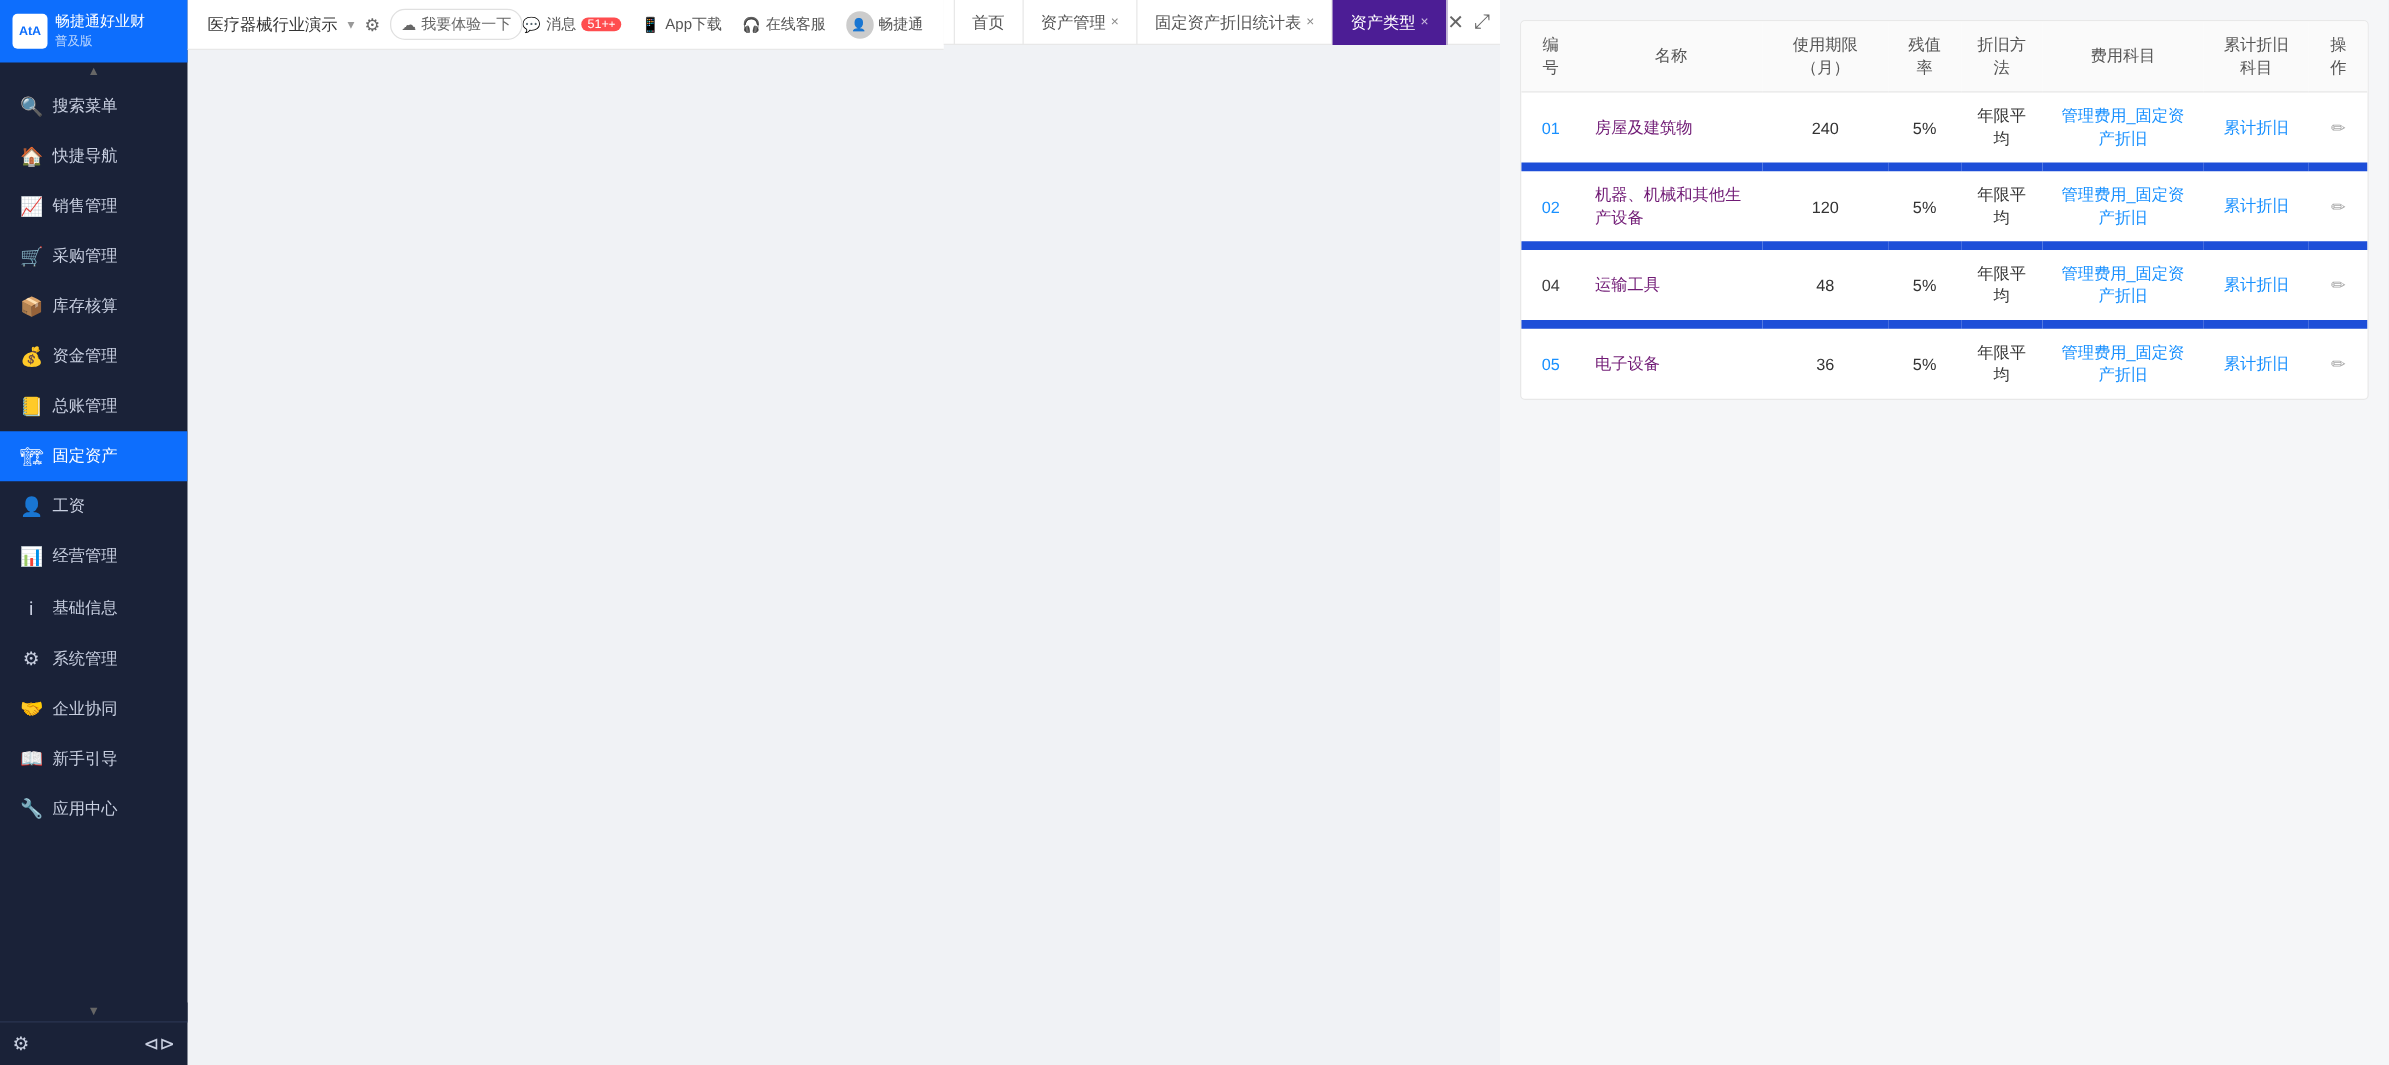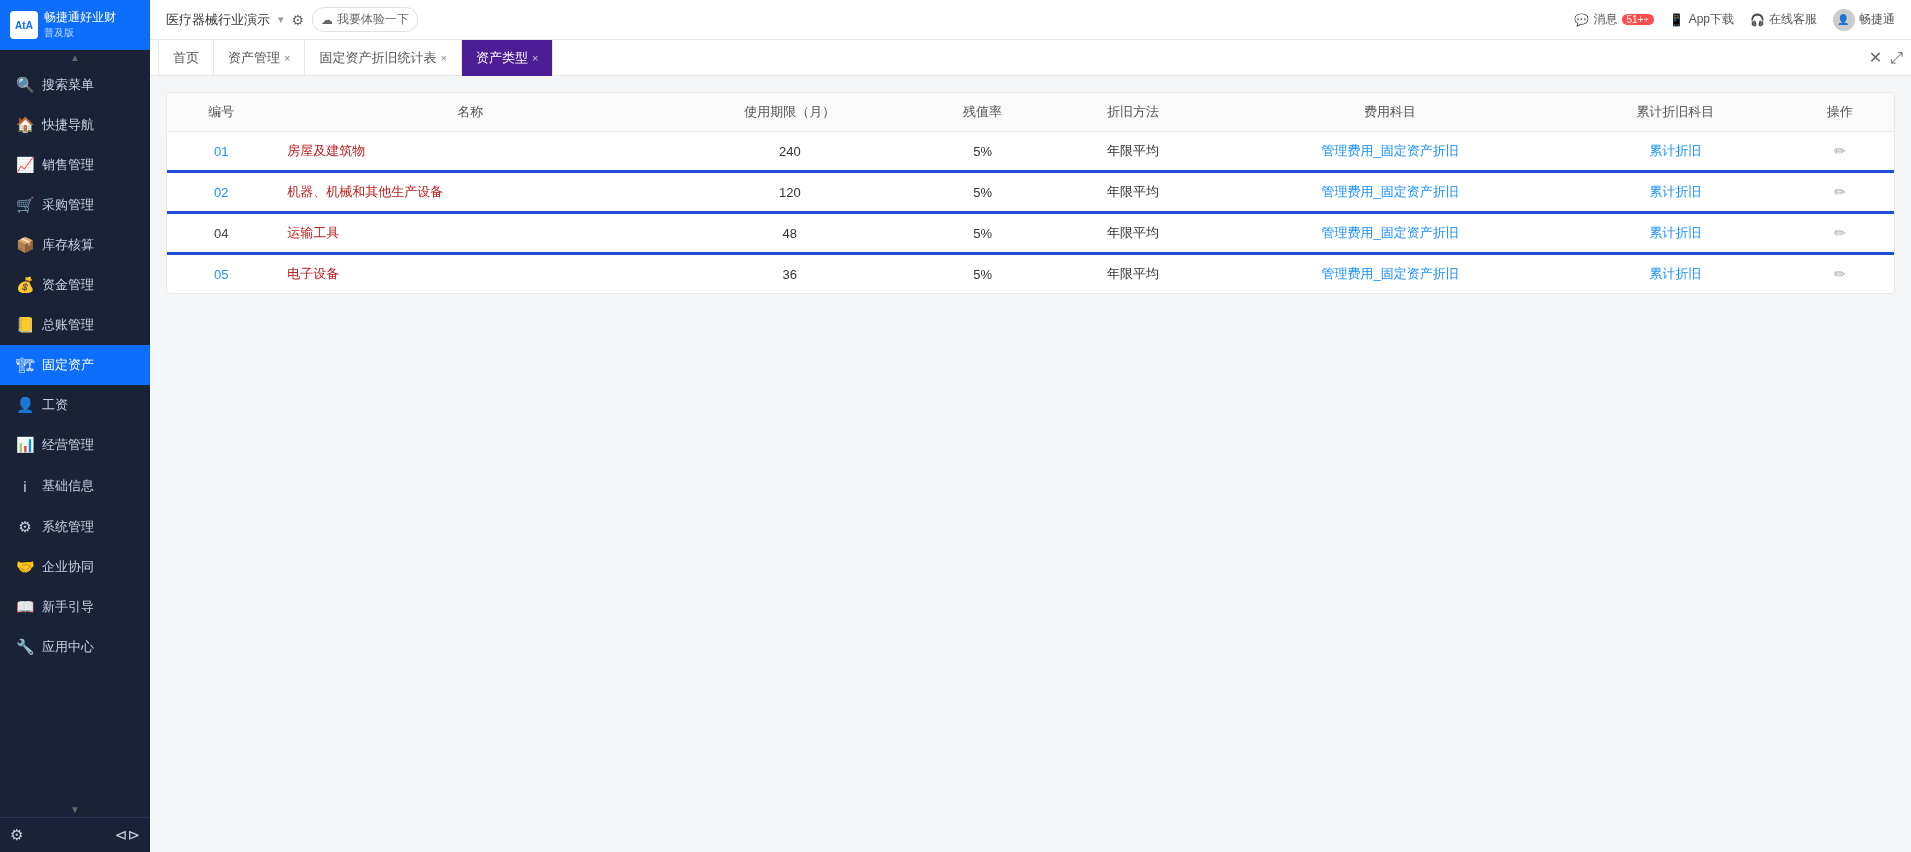--- a/index.html
+++ b/index.html
@@ -47,21 +47,21 @@
     .sidebar-nav-item .nav-icon { font-size: 15px; width: 18px; text-align: center; }
 
     .sidebar-bottom {
       border-top: 1px solid #2a3450;
       padding: 8px 10px;
       display: flex; justify-content: space-between; align-items: center;
     }
     .sidebar-bottom-icon { color: #c8cfe0; cursor: pointer; font-size: 15px; }
 
     
-    .main { flex: 1; display: flex; flex-direction: column; overflow: hidden; }
+    .main { flex: 1; display: flex; flex-direction: row; overflow: hidden; }
 
     
     .topbar {
       background: white;
       height: 40px;
       display: flex; align-items: center; justify-content: space-between;
       padding: 0 16px;
       border-bottom: 1px solid #e8e8e8;
       flex-shrink: 0;
     }
@@ -179,30 +179,30 @@
     }
     thead th {
       padding: 10px 12px;
       font-size: 13px;
       color: #555;
       font-weight: 500;
       border-bottom: 1px solid #e8e8e8;
       text-align: center;
     }
     tbody tr {
-      border-bottom: 3px solid #1d4ed8;
+      border-bottom: 7px solid #1d4ed8;
     }
     tbody tr:last-child { border-bottom: none; }
     tbody td {
       padding: 10px 12px;
       font-size: 13px;
       color: #333;
       text-align: center;
     }
-    tbody td.name-col { text-align: left; color: #b91c1c; }
+    tbody td.name-col { text-align: left; color: #701a75; }
     .edit-icon {
       color: #aaa;
       cursor: pointer;
       font-size: 14px;
     }
 
     
     .content::-webkit-scrollbar { width: 6px; }
     .content::-webkit-scrollbar-thumb { background: #ccc; border-radius: 3px; }
 

